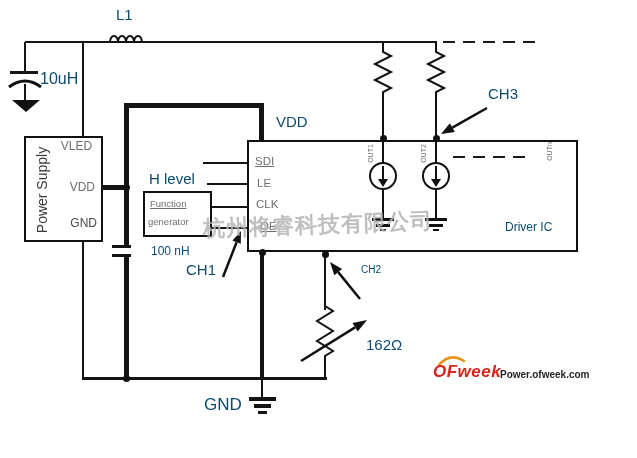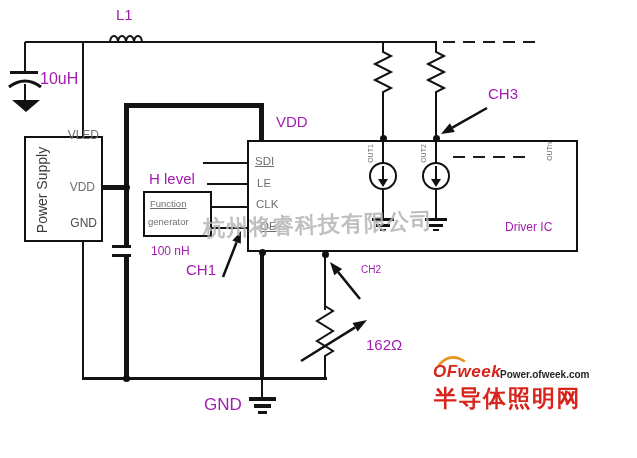--- a/index.html
+++ b/index.html
@@ -1,21 +1,21 @@
 <!DOCTYPE html>
 <html><head>
 <meta charset="utf-8">
 <style>
   html,body{margin:0;padding:0;}
   #stage{position:relative;width:637px;height:458px;background:#ffffff;overflow:hidden;
          font-family:"Liberation Sans", sans-serif;color:#111;}
   .w{position:absolute;background:#141414;}
   .box{position:absolute;border:2px solid #111;background:transparent;box-sizing:border-box;}
   .dot{position:absolute;width:7px;height:7px;border-radius:50%;background:#111;}
-  .lbl{position:absolute;white-space:nowrap;color:#a21caf;}
+  .lbl{position:absolute;white-space:nowrap;color:#0c4a6e;}
   .pin{position:absolute;white-space:nowrap;color:#6e6e6e;font-size:12px;}
   .dash{position:absolute;height:2px;background:repeating-linear-gradient(90deg,#1a1a1a 0 12px,transparent 12px 20px);}
   .vtxt{position:absolute;transform:rotate(-90deg);white-space:nowrap;}
   svg{position:absolute;overflow:visible;}
   .wm{position:absolute;color:#b5b5b5;font-size:22px;font-weight:600;letter-spacing:1px;
       transform:rotate(-2deg);opacity:.85;white-space:nowrap;}
 </style>
 </head>
 <body>
 
@@ -51,21 +51,21 @@
   </svg>
 
   <svg style="left:109px;top:30px;" width="34" height="14" viewBox="0 0 34 14">
     <path d="M1,12 A4,6 0 1 1 9,12 A4,6 0 1 1 17,12 A4,6 0 1 1 25,12 A4,6 0 1 1 33,12" fill="none" stroke="#111" stroke-width="2"></path>
   </svg>
   <div class="lbl" style="left:116px;top:6px;font-size:15px;">L1</div>
   <div class="lbl" style="left:40px;top:70px;font-size:16px;">10uH</div>
 
   <div class="box" style="left:24px;top:136px;width:79px;height:106px;"></div>
   <div class="vtxt" style="left:-8px;top:182px;width:100px;text-align:center;font-size:14px;color:#3a3a3a;">Power Supply</div>
-  <div class="pin" style="left:54px;top:128px;width:45px;text-align:right;">VLED</div>
+  <div class="pin" style="left:54px;top:139px;width:45px;text-align:center;">VLED</div>
   <div class="pin" style="left:54px;top:180px;width:41px;text-align:right;">VDD</div>
   <div class="pin" style="left:54px;top:216px;width:43px;text-align:right;color:#4a4a4a;">GND</div>
 
   <div class="w" style="left:112px;top:245px;width:19px;height:3px;"></div>
   <div class="w" style="left:112px;top:254px;width:19px;height:3px;"></div>
 
   <div class="lbl" style="left:276px;top:113px;font-size:15px;">VDD</div>
 
   <div class="lbl" style="left:149px;top:170px;font-size:15px;">H level</div>
   <div class="box" style="left:143px;top:191px;width:69px;height:46px;"></div>
@@ -152,15 +152,14 @@
   <div class="w" style="left:258px;top:411px;width:9px;height:3px;"></div>
   <div class="lbl" style="left:204px;top:395px;font-size:17px;">GND</div>
 
   <div class="wm" style="left:203px;top:210px;">杭州将睿科技有限公司</div>
 
   <svg style="left:437px;top:353px;" width="30" height="14" viewBox="0 0 30 14">
     <path d="M2,12 Q13,-1 27,8" fill="none" stroke="#e8941a" stroke-width="2.6" stroke-linecap="round"></path>
   </svg>
   <div class="lbl" style="left:433px;top:362px;font-size:17px;font-weight:bold;font-style:italic;color:#d6251c;letter-spacing:.5px;">OFweek</div>
   <div class="lbl" style="left:500px;top:369px;font-size:10px;font-weight:bold;color:#252525;">Power.ofweek.com</div>
-  <div class="lbl" style="left:434px;top:383px;font-size:23px;font-weight:bold;color:#d6251c;letter-spacing:1.5px;">半导体照明网</div>
 
 </div>
 
 </body></html>

